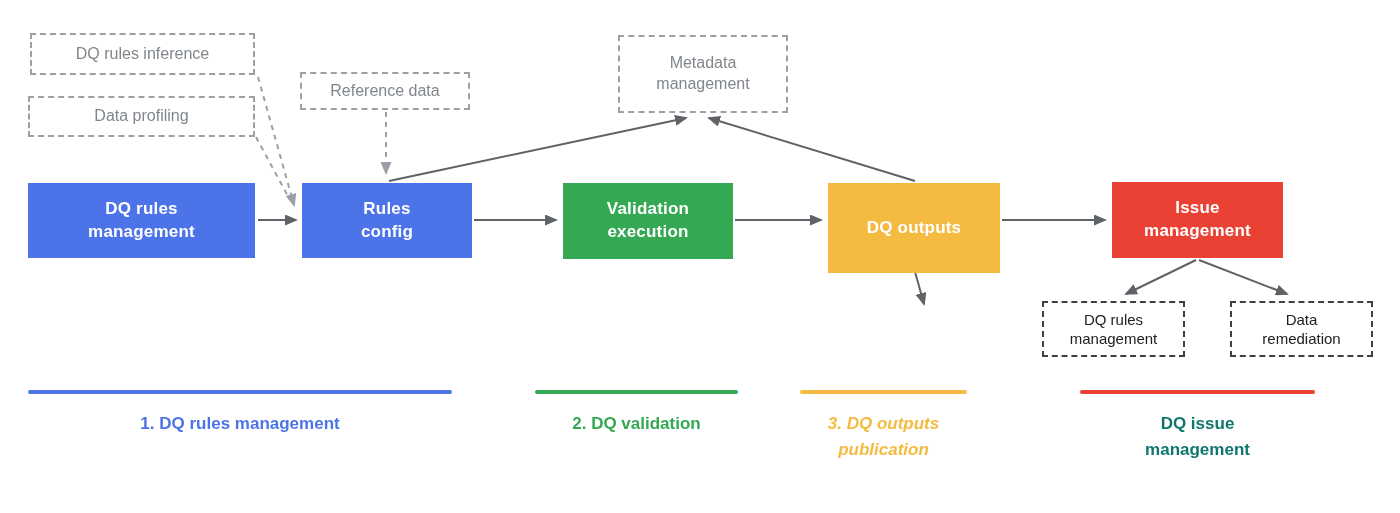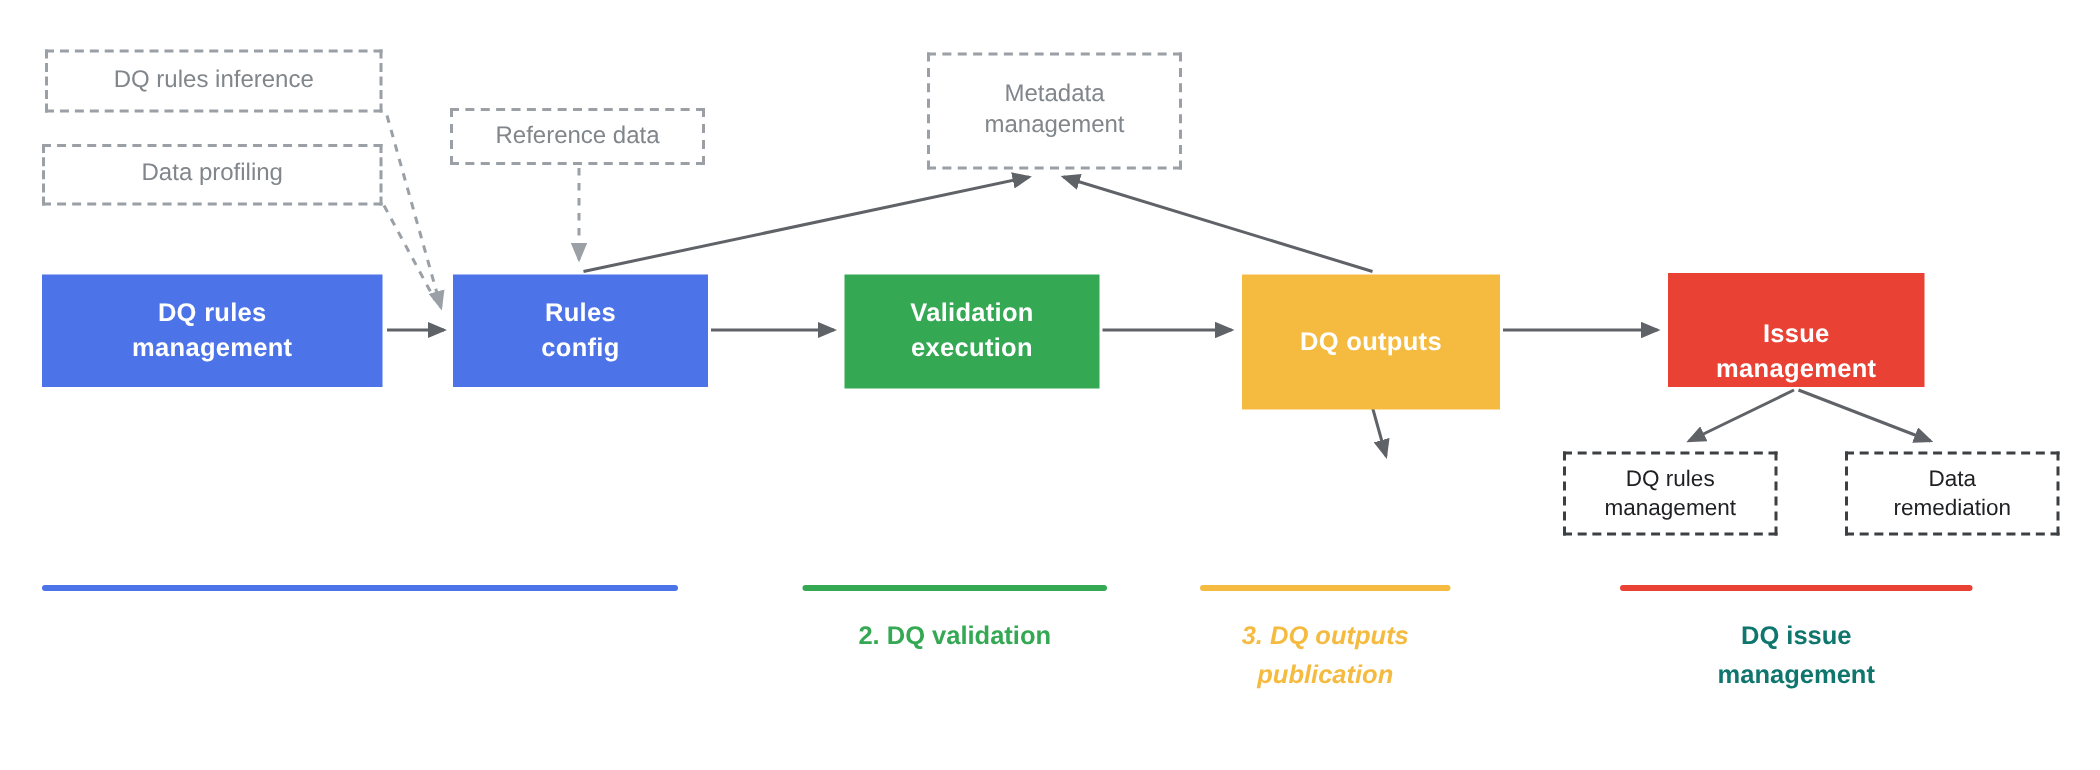--- a/index.html
+++ b/index.html
@@ -15,21 +15,21 @@
     position:absolute;
     box-sizing:border-box;
     display:flex;align-items:center;justify-content:center;
     text-align:center;
   }
   .label{white-space:pre-line;}
   .solid{color:#ffffff;font-weight:bold;font-size:17px;line-height:1.35;letter-spacing:.2px;}
   .bg-blue{background:#4D73E9;}
   .bg-green{background:#34A853;}
   .bg-yellow{background:#F5BB41;}
-  .bg-red{background:#E94235;align-items:flex-end;}
+  .bg-red{background:#E94235;}
   .dash-gray{
     border:2px dashed #9AA0A6;
     color:#80868B;font-size:16px;line-height:1.3;background:#ffffff;
   }
   .dash-dark{
     border:2px dashed #3C4043;
     color:#202124;font-size:15px;line-height:1.3;background:#ffffff;
   }
   .muted{color:#9AA0A6;}
   .stage-line{position:absolute;top:390px;height:4px;border-radius:2px;}
@@ -134,19 +134,20 @@
   <div class="box dash-dark" style="left:1230px;top:301px;width:143px;height:56px">
     <span class="label">Data
 remediation</span>
   </div>
 
   <div class="stage-line sl-blue" style="left:28px;width:424px;"></div>
   <div class="stage-line sl-green" style="left:535px;width:203px;"></div>
   <div class="stage-line sl-yellow" style="left:800px;width:167px;"></div>
   <div class="stage-line sl-red" style="left:1080px;width:235px;"></div>
 
+  <div class="stage-label st-blue" style="left:28px;width:424px;">1. DQ rules management</div>
   <div class="stage-label st-green" style="left:535px;width:203px;">2. DQ validation</div>
   <div class="stage-label st-yellow" style="left:800px;width:167px;font-style:italic;">3. DQ outputs
 publication</div>
   <div class="stage-label st-red" style="left:1080px;width:235px;">DQ issue
 management</div>
 
 </div>
 
 </body></html>

